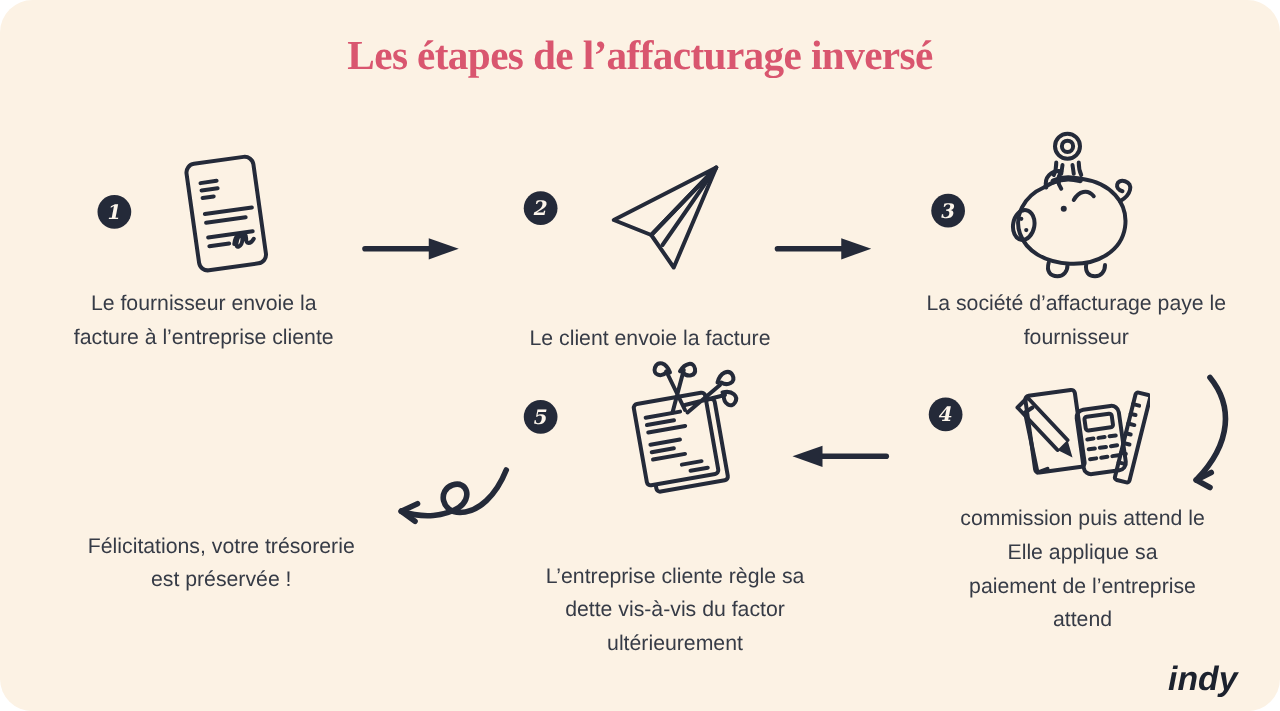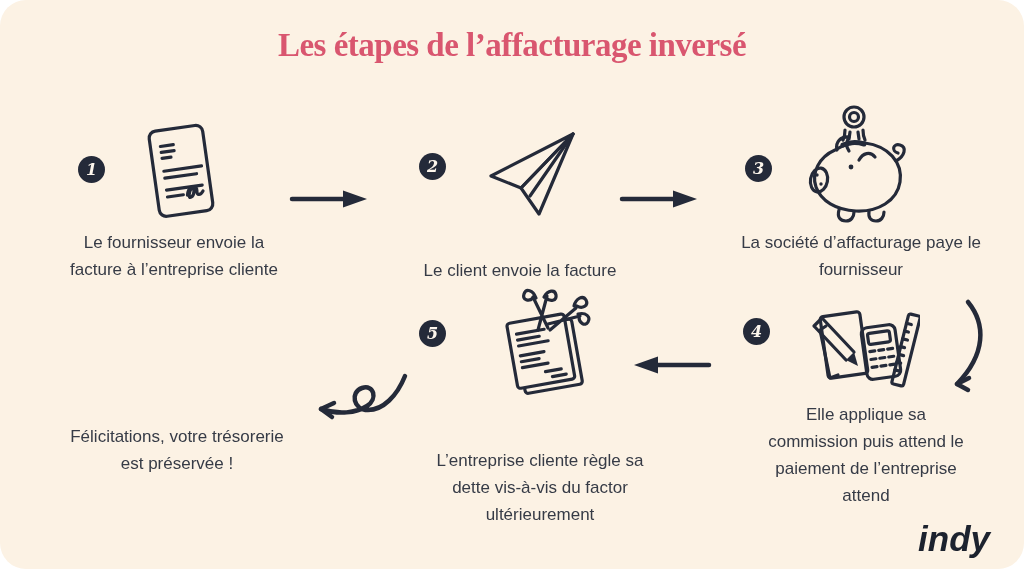--- a/index.html
+++ b/index.html
@@ -33,21 +33,21 @@
   .caption{
     position:absolute;text-align:center;
     color:#363b46;font-size:17px;line-height:27px;
   }
   .caption .line{white-space:nowrap;}
   .arrow{position:absolute;}
   .arrow.flip{transform:scaleX(-1);}
   .brand{
     position:absolute;right:34px;bottom:10px;
     font-family:"Liberation Sans", sans-serif;
-    font-weight:700;font-style:italic;font-size:35px;color:#1c222e;
+    font-weight:700;font-style:italic;font-size:27px;color:#1c222e;
   }
 </style>
 </head>
 <body>
 
 <div class="card">
 
   <div class="title">Les étapes de l’affacturage inversé</div>
 
   <div class="badge" style="left:78px;top:156px;">
@@ -55,21 +55,21 @@
   </div>
   <svg class="icon" style="left:124px;top:114px;" width="112" height="114" viewBox="0 0 112 114">
     <g class="st" transform="rotate(-8 56 57)">
       <rect x="30" y="14" width="54" height="86" rx="7"></rect>
       <path d="M40,30 h13 M40,36 h13 M40,42 h9"></path>
       <path d="M40,55 h38 M40,62 h32"></path>
       <path d="M40,74 h36 M40,81 h16"></path>
       <path d="M60,82 c2,-8 8,-10 7,-3 c-1,6 -7,8 -5,2 c2,-7 9,-9 8,-2 c-1,5 3,5 6,1"></path>
     </g>
   </svg>
-  <div class="caption" style="left:39px;top:229px;width:270px;">
+  <div class="caption" style="left:28px;top:229px;width:270px;">
     <div class="line">Le fournisseur envoie la</div>
     <div class="line">facture à l’entreprise cliente</div>
   </div>
 
   <svg class="arrow" style="left:289px;top:188px;" width="80" height="22" viewBox="0 0 80 22">
     <line class="st4" x1="3" y1="11" x2="57" y2="11"></line>
     <polygon class="fl" points="54,2.5 78,11 54,19.5"></polygon>
   </svg>
 
   <div class="badge" style="left:419px;top:153px;">
@@ -138,22 +138,22 @@
         <rect x="70" y="34" width="22" height="11" rx="2"></rect>
         <path d="M70,52 h5 M79,52 h5 M88,52 h5 M70,60 h5 M79,60 h5 M88,60 h5 M70,68 h5 M79,68 h5 M88,68 h5"></path>
       </g>
       <g transform="rotate(14 106 52)">
         <rect x="100" y="16" width="12" height="72" rx="2"></rect>
         <path d="M100,26 h5 M100,34 h4 M100,42 h5 M100,50 h4 M100,58 h5 M100,66 h4 M100,74 h5"></path>
       </g>
     </g>
   </svg>
   <div class="caption" style="left:736px;top:401px;width:260px;">
+    <div class="line">commission puis attend le</div>
     <div class="line">Elle applique sa</div>
-    <div class="line">commission puis attend le</div>
     <div class="line">paiement de l’entreprise</div>
     <div class="line">attend</div>
   </div>
 
   <svg class="arrow flip" style="left:632px;top:354px;" width="80" height="22" viewBox="0 0 80 22">
     <line class="st4" x1="3" y1="11" x2="57" y2="11"></line>
     <polygon class="fl" points="54,2.5 78,11 54,19.5"></polygon>
   </svg>
 
   <div class="badge" style="left:419px;top:320px;">

